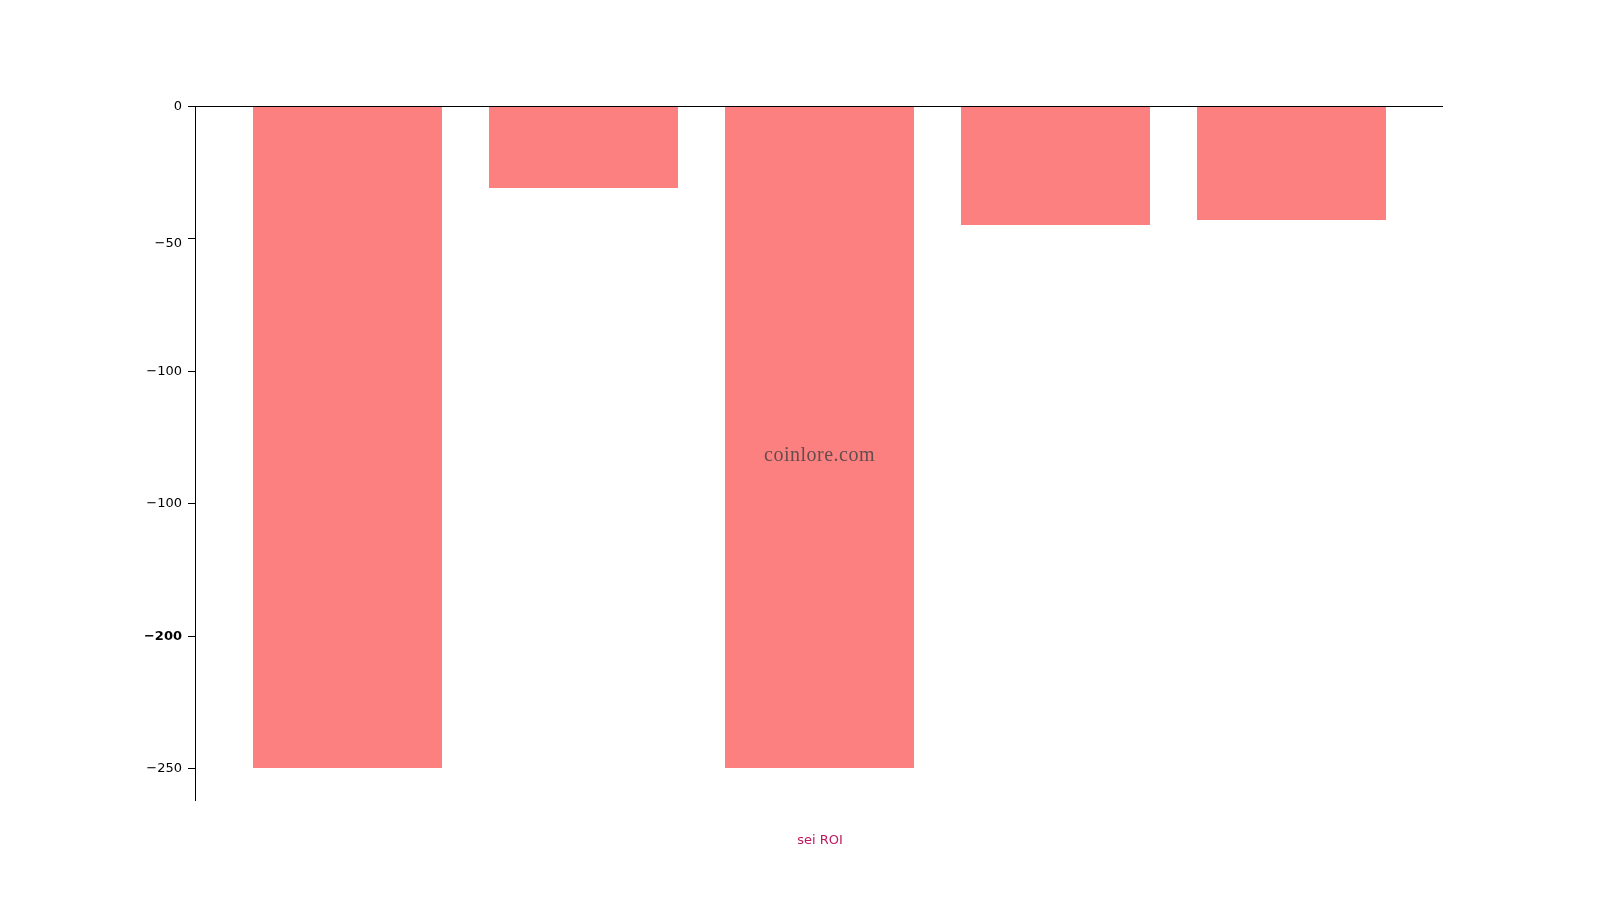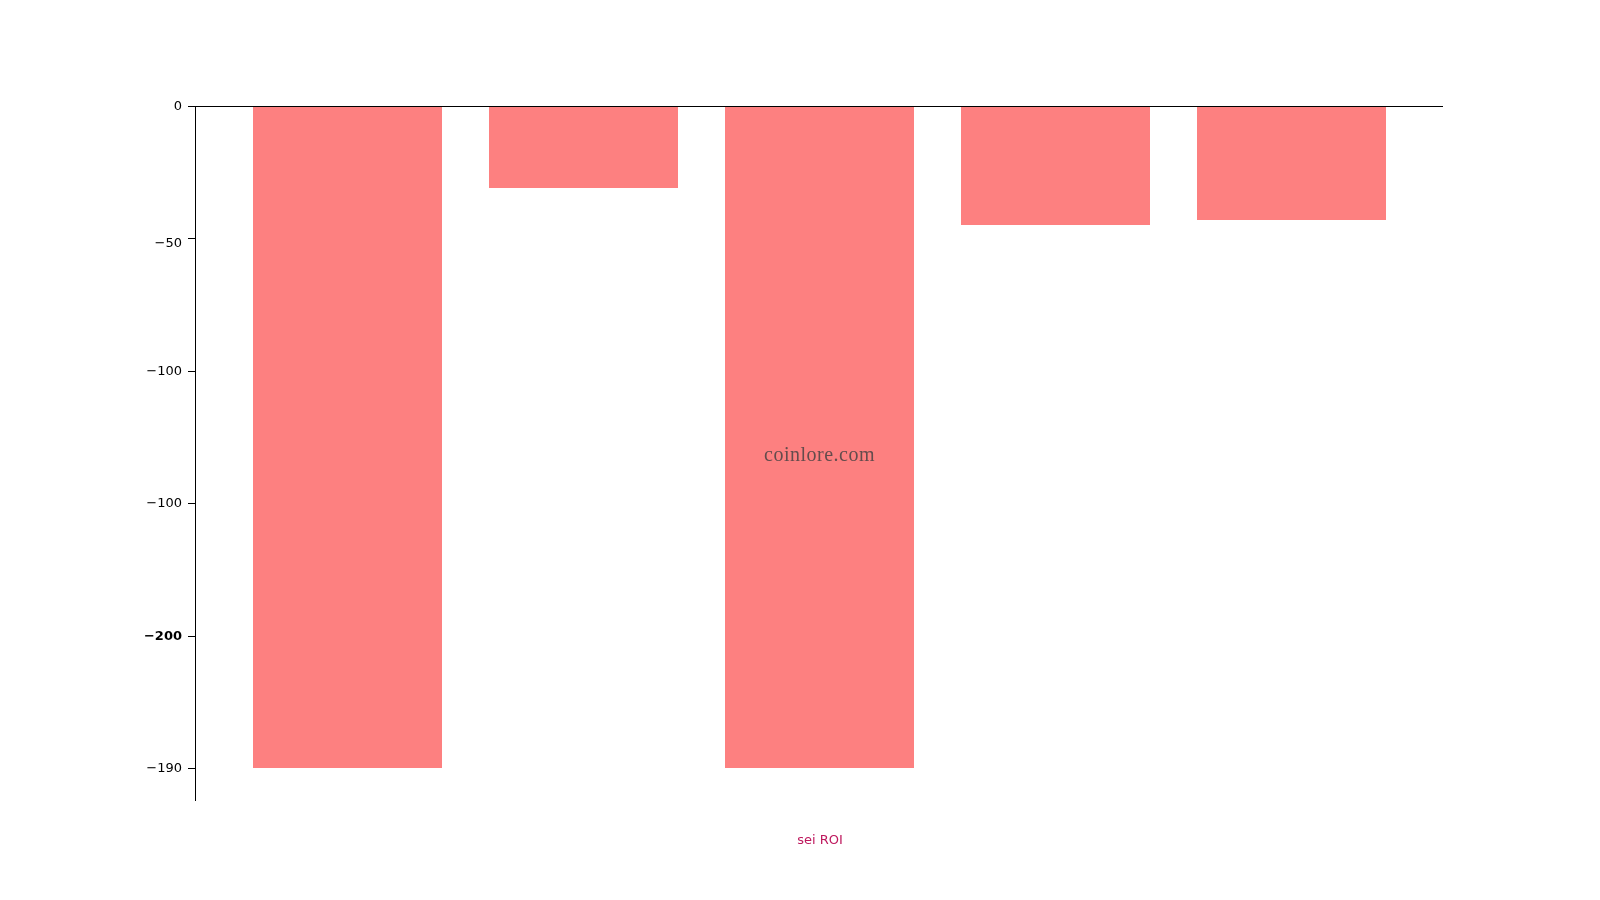--- a/index.html
+++ b/index.html
@@ -97,21 +97,21 @@
         <div class="ytick-label" style="top: -8px;">0</div>
         <div class="ytick-mark" style="top: 132.381px;"></div>
         <div class="ytick-label" style="top: 129px;">−50</div>
         <div class="ytick-mark" style="top: 264.762px;"></div>
         <div class="ytick-label" style="top: 256.762px;">−100</div>
         <div class="ytick-mark" style="top: 397.143px;"></div>
         <div class="ytick-label" style="top: 389.143px;">−100</div>
         <div class="ytick-mark" style="top: 529.524px;"></div>
         <div class="ytick-label" style="top: 521.524px; font-weight: bold;">−200</div>
         <div class="ytick-mark" style="top: 661.905px;"></div>
-        <div class="ytick-label" style="top: 653.905px;">−190</div>
+        <div class="ytick-label" style="top: 653.905px;">−250</div>
       </div>
     <div id="bars-group">
         <div class="bar" style="left: 56.6818px; width: 188.939px; height: 661.905px; background: rgb(253, 128, 128);"></div>
         <div class="bar" style="left: 292.856px; width: 188.939px; height: 82.0762px; background: rgb(253, 128, 128);"></div>
         <div class="bar" style="left: 529.03px; width: 188.939px; height: 661.905px; background: rgb(253, 128, 128);"></div>
         <div class="bar" style="left: 765.205px; width: 188.939px; height: 119.143px; background: rgb(253, 128, 128);"></div>
         <div class="bar" style="left: 1001.38px; width: 188.939px; height: 113.848px; background: rgb(253, 128, 128);"></div>
       </div>
     <div class="watermark">coinlore.com</div>
   </div>

